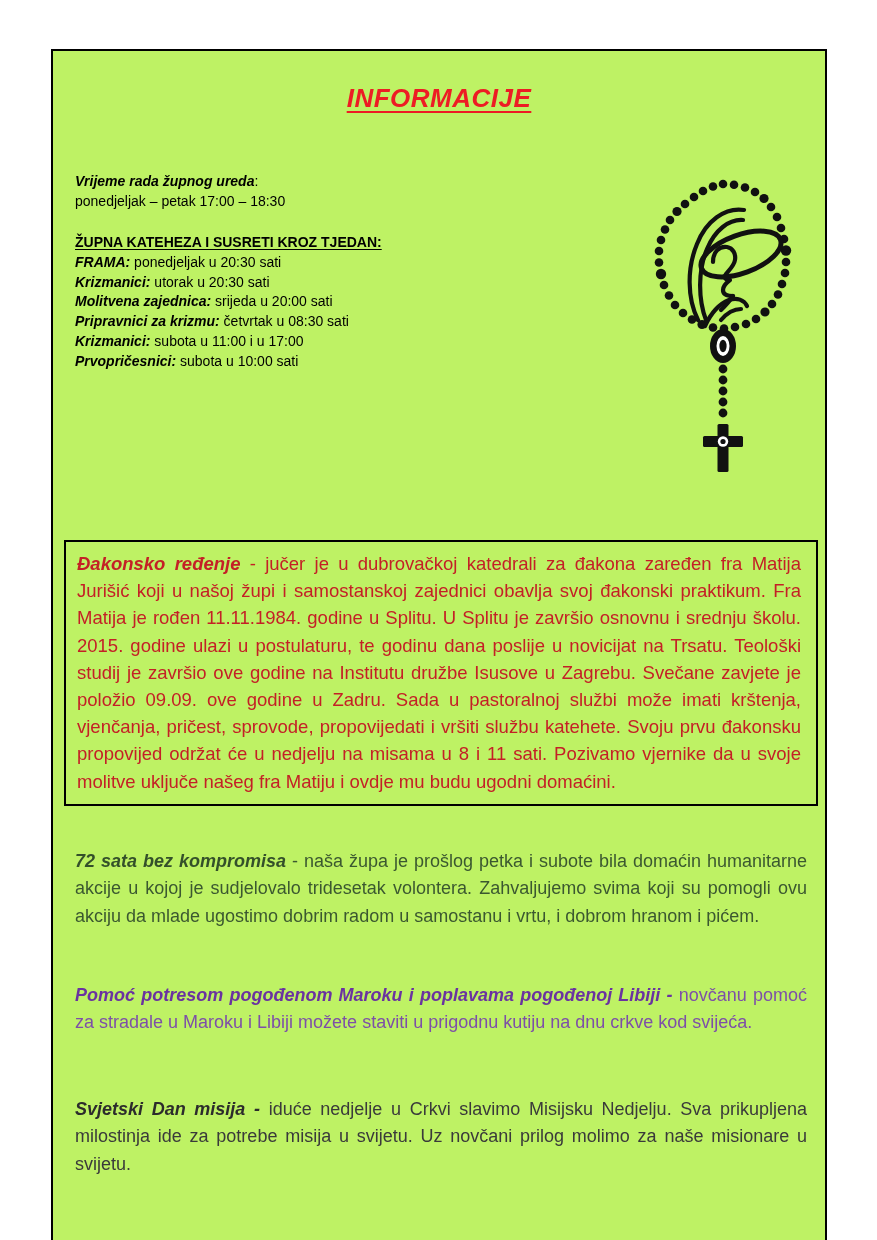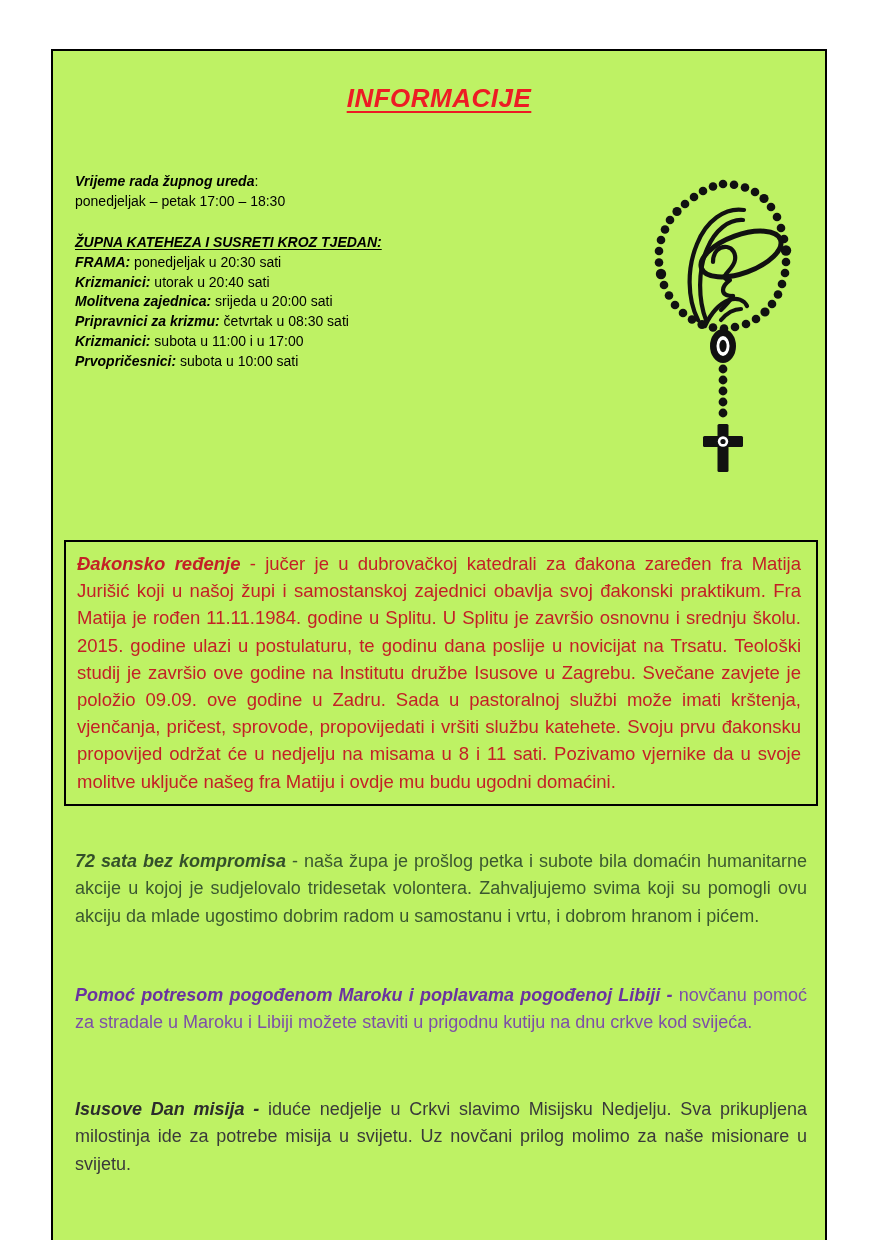--- a/index.html
+++ b/index.html
@@ -59,21 +59,20 @@
     color: #000000;
   }
   .sched-line { white-space: nowrap; }
   .sched-lead {
     font-weight: bold;
     font-style: italic;
   }
   .sched-gap { height: 21px; }
   .sched-heading {
     font-weight: bold;
-    font-style: italic;
     text-decoration: underline;
     text-underline-offset: 2px;
     white-space: nowrap;
   }
 
   
   .rosary {
     position: absolute;
     right: 22px;
     top: 86px;
@@ -151,21 +150,21 @@
 
       <div class="sched-heading">ŽUPNA KATEHEZA I SUSRETI KROZ TJEDAN:</div>
 
       <div class="sched-line">
         <span class="sched-lead">FRAMA:</span>
         <span>ponedjeljak u 20:30 sati</span>
       </div>
 
       <div class="sched-line">
         <span class="sched-lead">Krizmanici:</span>
-        <span>utorak u 20:40 sati</span>
+        <span>utorak u 20:30 sati</span>
       </div>
 
       <div class="sched-line">
         <span class="sched-lead">Molitvena zajednica:</span>
         <span>srijeda u 20:00 sati</span>
       </div>
 
       <div class="sched-line">
         <span class="sched-lead">Pripravnici za krizmu:</span>
         <span>četvrtak u 08:30 sati</span>
@@ -288,18 +287,18 @@
     </div>
 
     <div class="para para-purple">
       <p>
         <span class="lead">Pomoć potresom pogođenom Maroku i poplavama pogođenoj Libiji -</span><span> novčanu pomoć za stradale u Maroku i Libiji možete staviti u prigodnu kutiju na dnu crkve kod svijeća.</span>
       </p>
     </div>
 
     <div class="para para-gray">
       <p>
-        <span class="lead">Isusove Dan misija -</span><span> iduće nedjelje u Crkvi slavimo Misijsku Nedjelju. Sva prikupljena milostinja ide za potrebe misija u svijetu. Uz novčani prilog molimo za naše misionare u svijetu.</span>
+        <span class="lead">Svjetski Dan misija -</span><span> iduće nedjelje u Crkvi slavimo Misijsku Nedjelju. Sva prikupljena milostinja ide za potrebe misija u svijetu. Uz novčani prilog molimo za naše misionare u svijetu.</span>
       </p>
     </div>
 
   </div>
 </div>
 
 </body></html>

